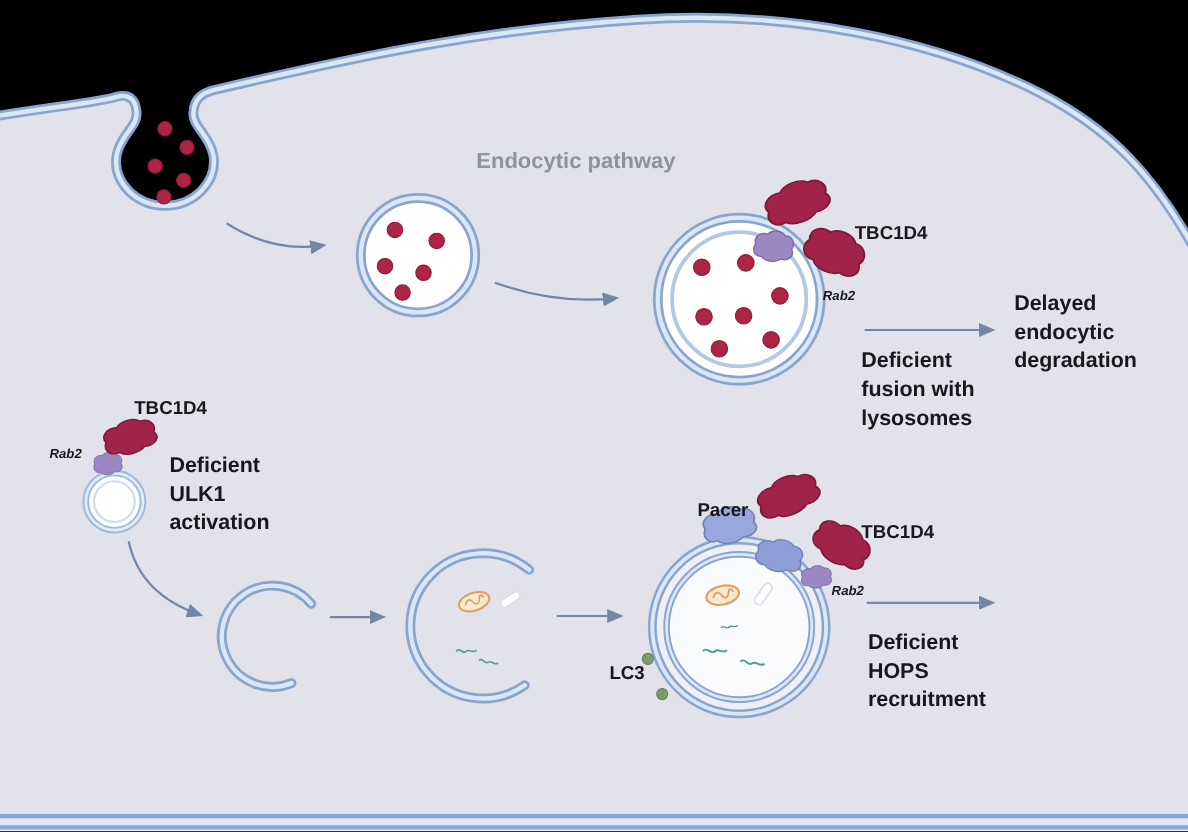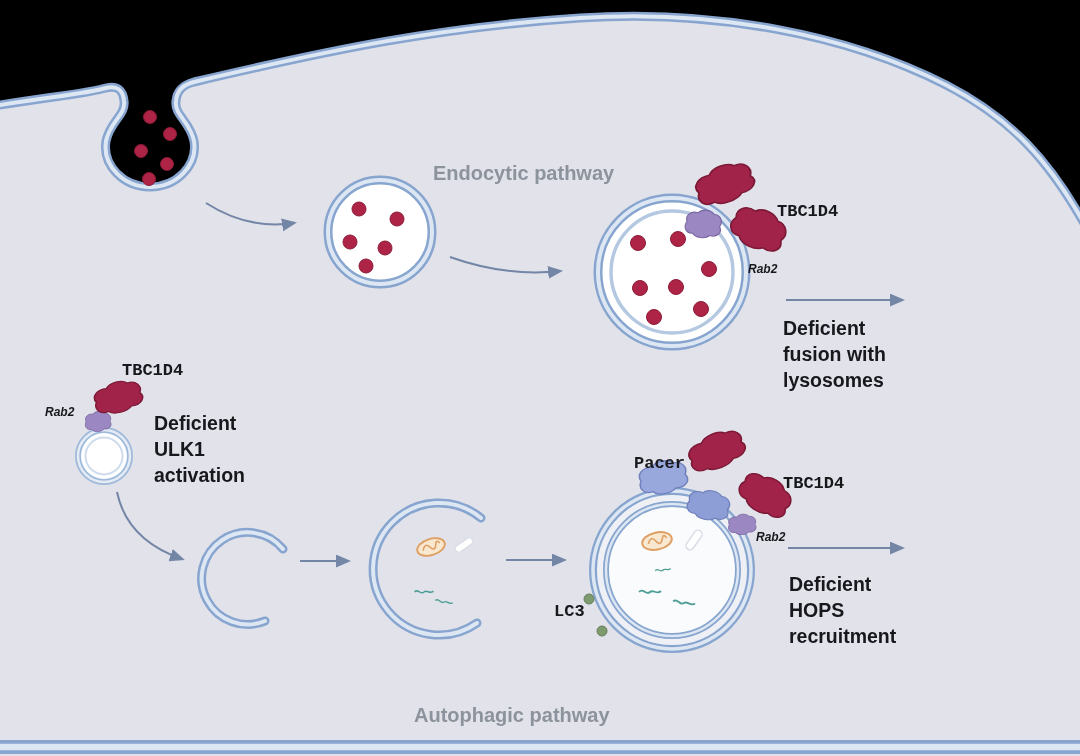--- a/index.html
+++ b/index.html
@@ -1,23 +1,23 @@
 <!DOCTYPE html>
 <html><head>
 <meta charset="utf-8">
 <style>
   html,body{margin:0;padding:0;background:#000;}
   .stage{position:relative;width:1080px;height:756px;background:#000;overflow:hidden;
          font-family:"Liberation Sans", sans-serif;}
   .stage svg{position:absolute;left:0;top:0;}
   .label{position:absolute;font-weight:700;color:#17171c;font-size:19.5px;line-height:26px;
          white-space:pre-line;}
-  .label.small{font-size:17px;line-height:20px;font-family:Liberation Mono, monospace;}
+  .label.small{font-size:17px;line-height:20px;}
   .label.tiny{font-size:12px;line-height:19px;font-style:italic;}
-  .label.gray{color:#8d939d;font-size:20px;margin-top:26px;}
+  .label.gray{color:#8d939d;font-size:20px;}
 </style>
 </head>
 <body>
 
 <div class="stage">
 <svg width="1080" height="756" viewBox="0 0 1080 756">
   <defs>
     <path id="cellPath" d="M -30 110 C 45 97 86 94 106 88 C 117 85 123 90 124 101 C 126 115 110 121 106 141 C 102 166 124 187 150 187 C 176 187 198 166 194 141 C 190 121 174 115 176 101 C 177 90 183 85 194 82 C 330 50 440 27 580 18 C 715 9 848 35 946 85 C 1008 117 1050 158 1092 238 L 1092 800 L -30 800 Z"></path>
     <path id="blob" d="M -26 2 C -31 -9 -22 -19 -10 -17 C -4 -26 11 -27 18 -19 C 29 -21 36 -9 31 1 C 38 11 29 22 17 20 C 10 28 -7 29 -13 21 C -25 24 -31 12 -26 2 Z"></path>
     <marker id="arrow" markerWidth="9" markerHeight="9" refX="6" refY="3.2" orient="auto">
@@ -133,28 +133,30 @@
     <circle cx="602" cy="631" r="5" fill="#7e9b70" stroke="#64805a" stroke-width="1"></circle>
     <use href="#blob" transform="translate(661,477) rotate(-8) scale(0.78,0.64)" fill="#98a8dd" stroke="#7080bd" stroke-width="2"></use>
     <use href="#blob" transform="translate(707,504) rotate(15) scale(0.68,0.58)" fill="#8d9dd6" stroke="#7080bd" stroke-width="2"></use>
     <use href="#blob" transform="translate(714,451) rotate(-20) scale(0.92,0.68)" fill="#a22349" stroke="#7d1936" stroke-width="2"></use>
     <use href="#blob" transform="translate(764,493) rotate(35) scale(0.85,0.72)" fill="#a22349" stroke="#7d1936" stroke-width="2"></use>
     <use href="#blob" transform="translate(741,524) scale(0.45,0.40)" fill="#9b87c2" stroke="#7a66a2" stroke-width="2"></use>
   </g>
 </svg>
 
   <div class="label gray" style="left:433px;top:134px;">Endocytic pathway</div>
-  <div class="label gray" style="left:414px;top:676px;">Autophagic pathway</div>
 
   <div class="label small" style="left:777px;top:202px;">TBC1D4</div>
   <div class="label tiny" style="left:748px;top:260px;">Rab2</div>
 
   <div class="label" style="left:783px;top:315px;">Deficient
 fusion with
 lysosomes</div>
+  <div class="label" style="left:922px;top:263px;">Delayed
+endocytic
+degradation</div>
 
   <div class="label small" style="left:122px;top:361px;">TBC1D4</div>
   <div class="label tiny" style="left:45px;top:403px;">Rab2</div>
   <div class="label" style="left:154px;top:410px;">Deficient
 ULK1
 activation</div>
 
   <div class="label small" style="left:634px;top:454px;">Pacer</div>
   <div class="label small" style="left:783px;top:474px;">TBC1D4</div>
   <div class="label tiny" style="left:756px;top:528px;">Rab2</div>

